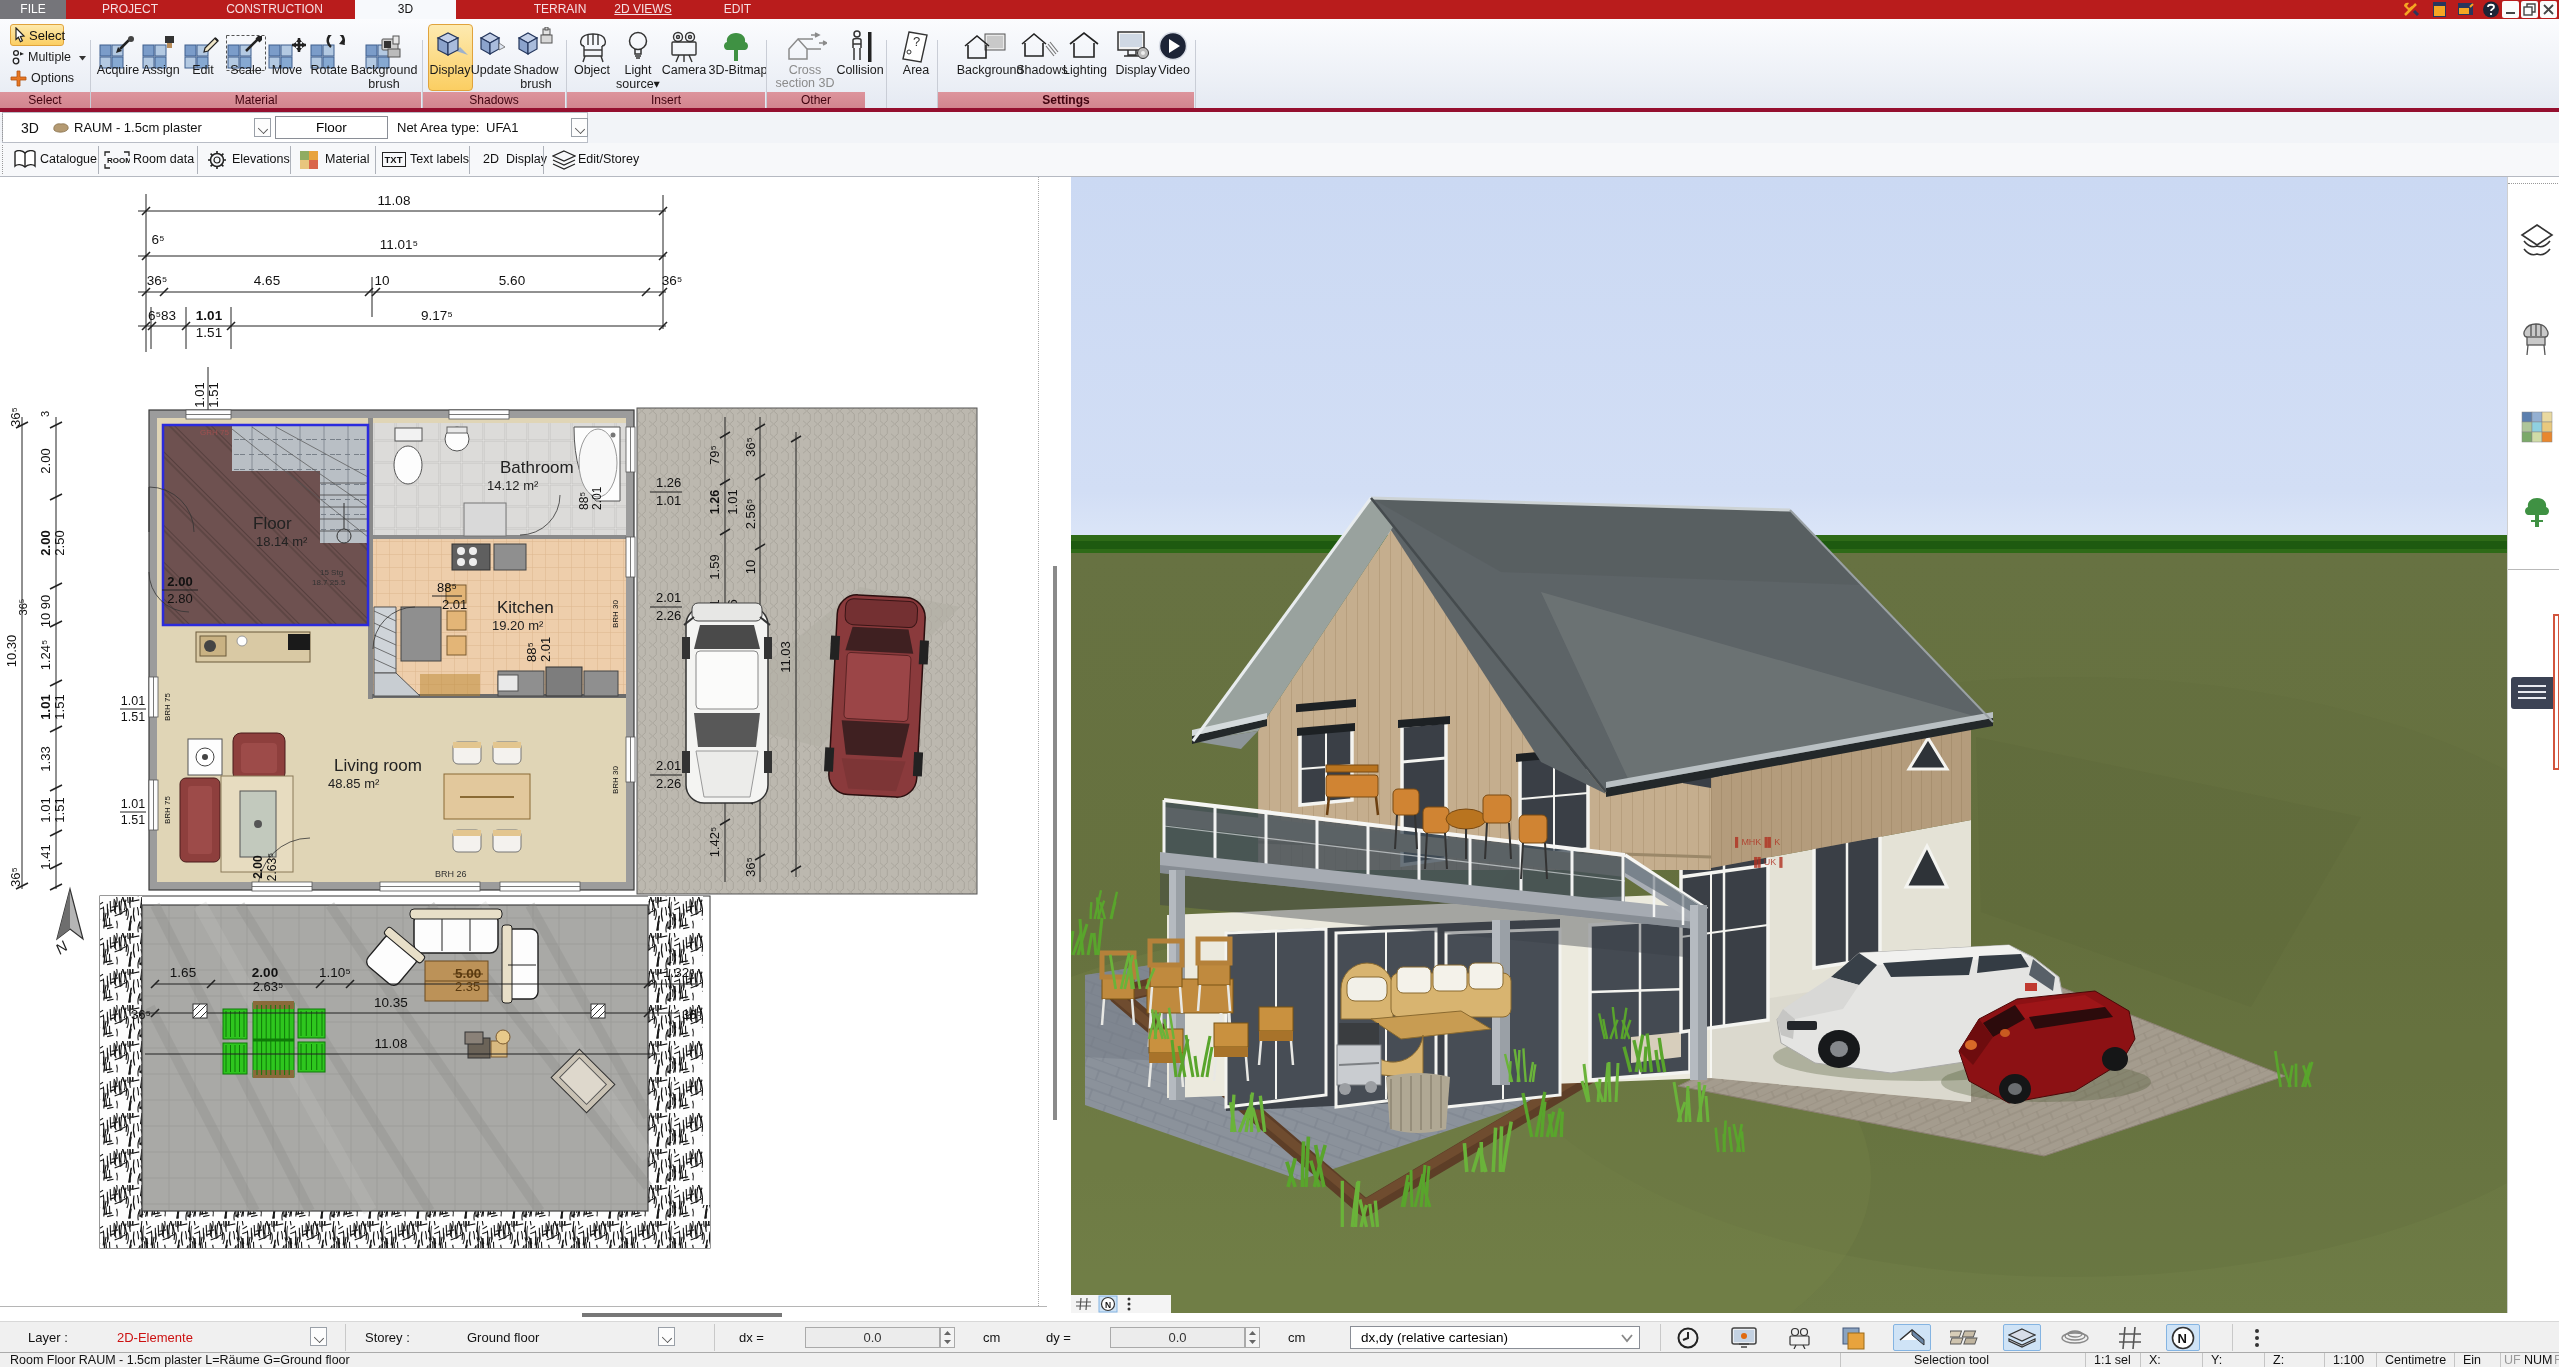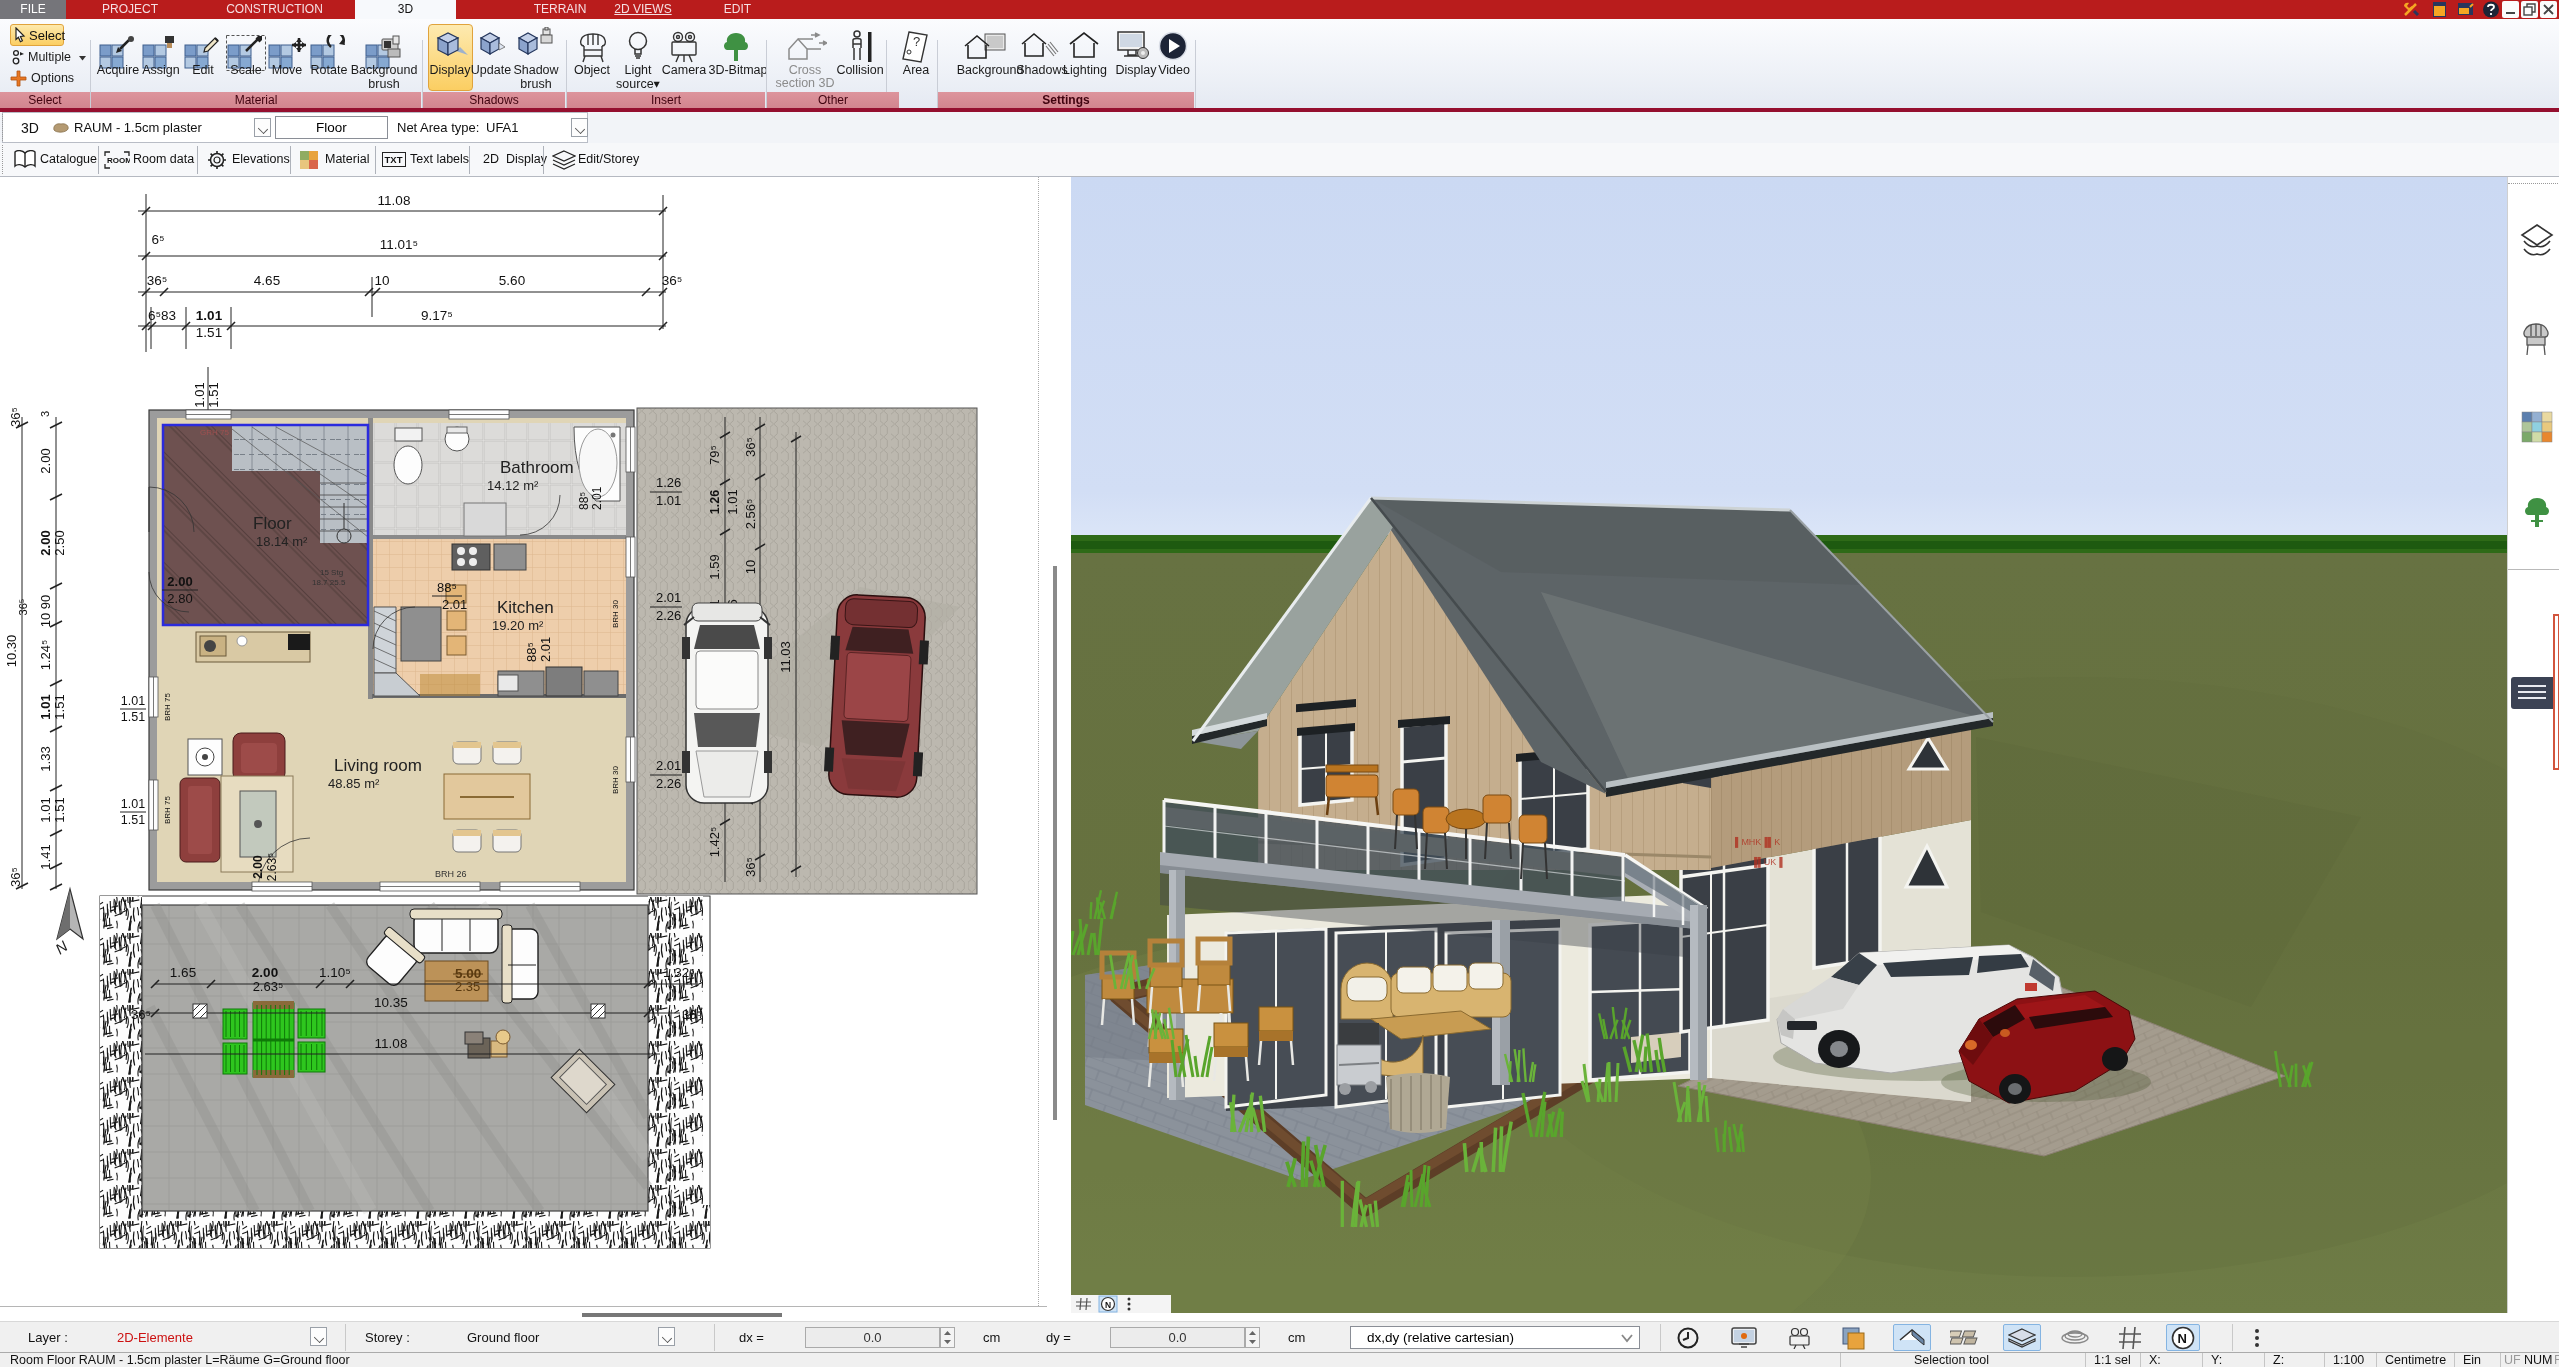--- a/index.html
+++ b/index.html
@@ -312,21 +312,21 @@
       <path d="M11 8 L22 15 L11 22 Z" fill="#fff"></path>
     </svg>
   <span class="riblabel" style="left:1152px;top:44px;width:44px;">Video</span>
   <div class="vsep" style="left:1195px;"></div>
 </div>
 <div id="groupband">
   <div class="gband" style="left:0;width:90px;">Select</div>
   <div class="gband" style="left:91px;width:330px;">Material</div>
   <div class="gband" style="left:423px;width:142px;">Shadows</div>
   <div class="gband" style="left:567px;width:198px;">Insert</div>
-  <div class="gband" style="left:767px;width:132px;">Other</div>
+  <div class="gband" style="left:767px;width:98px;">Other</div>
   <div class="gband" style="left:887px;width:49px;margin-top:36px;">Info</div>
   <div class="gband" style="left:938px;width:256px;font-weight:bold;">Settings</div>
 </div>
 <div id="ribbonline"></div>
 
 <div id="row2">
   <div id="row2panel"></div>
   <div style="position:absolute;left:2px;top:2px;height:27px;width:4px;border-left:1px dotted #9a9a9a;"></div>
   <span class="tbtxt" style="left:21px;font-size:14px;">3D</span>
   <svg width="18" height="12" style="position:absolute;left:52px;top:10px;" viewBox="0 0 18 12">
@@ -1292,21 +1292,21 @@
         <path d="M6.5 3 l3.5 4 h-7 z M6.5 16 l3.5 -4 h-7 z" fill="#666"></path>
       </svg></div>
   <span class="tbtxt" style="left:983px;">cm</span>
   <span class="tbtxt" style="left:1046px;">dy =</span>
   <div class="ffield" style="left:1110px;top:5px;width:135px;height:21px;background:#ececec;border-color:#aaa;text-align:center;font-size:13px;line-height:19px;color:#333;">0.0</div>
   <div style="position:absolute;left:1245px;top:5px;width:15px;height:21px;border:1px solid #aaa;background:#f4f4f4;">
     <svg width="13" height="19" viewBox="0 0 13 19">
         <path d="M6.5 3 l3.5 4 h-7 z M6.5 16 l3.5 -4 h-7 z" fill="#666"></path>
       </svg></div>
   <span class="tbtxt" style="left:1288px;">cm</span>
-  <div class="ffield" style="left:1350px;top:4px;width:290px;height:23px;font-size:13.5px;line-height:21px;padding-left:16px;">dx,dy (relative cartesian)
+  <div class="ffield" style="left:1350px;top:4px;width:290px;height:23px;font-size:13.5px;line-height:21px;padding-left:10px;">dx,dy (relative cartesian)
     <svg width="12" height="9" style="position:absolute;right:6px;top:7px;" viewBox="0 0 12 9">
         <path d="M1 1 L6 7 L11 1" fill="none" stroke="#888" stroke-width="1.8"></path>
       </svg></div>
   <div style="position:absolute;left:1660px;top:2px;height:27px;width:1px;background:#c9c9c9;"></div>
   <svg width="24" height="24" style="position:absolute;left:1676px;top:4px;" viewBox="0 0 24 24">
       <circle cx="12" cy="12" r="9.5" fill="none" stroke="#222" stroke-width="2"></circle>
       <path d="M12 6 L12 12 L7 14" fill="none" stroke="#222" stroke-width="2"></path>
     </svg>
   <svg width="26" height="24" style="position:absolute;left:1731px;top:4px;" viewBox="0 0 26 24">
       <rect x="1" y="2" width="24" height="16" rx="2" fill="#e9edf2" stroke="#444" stroke-width="1.5"></rect>

